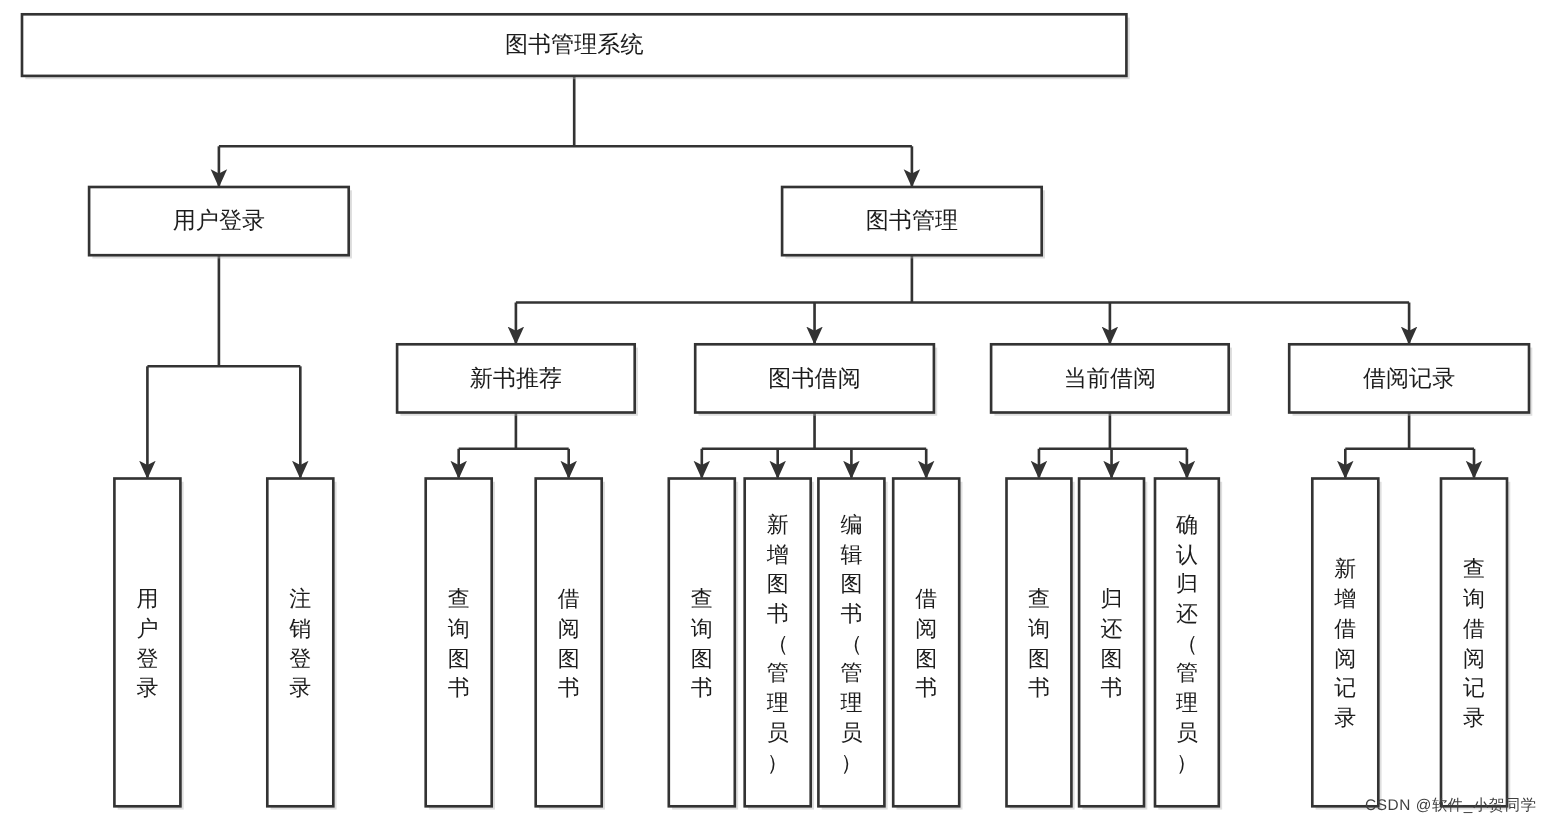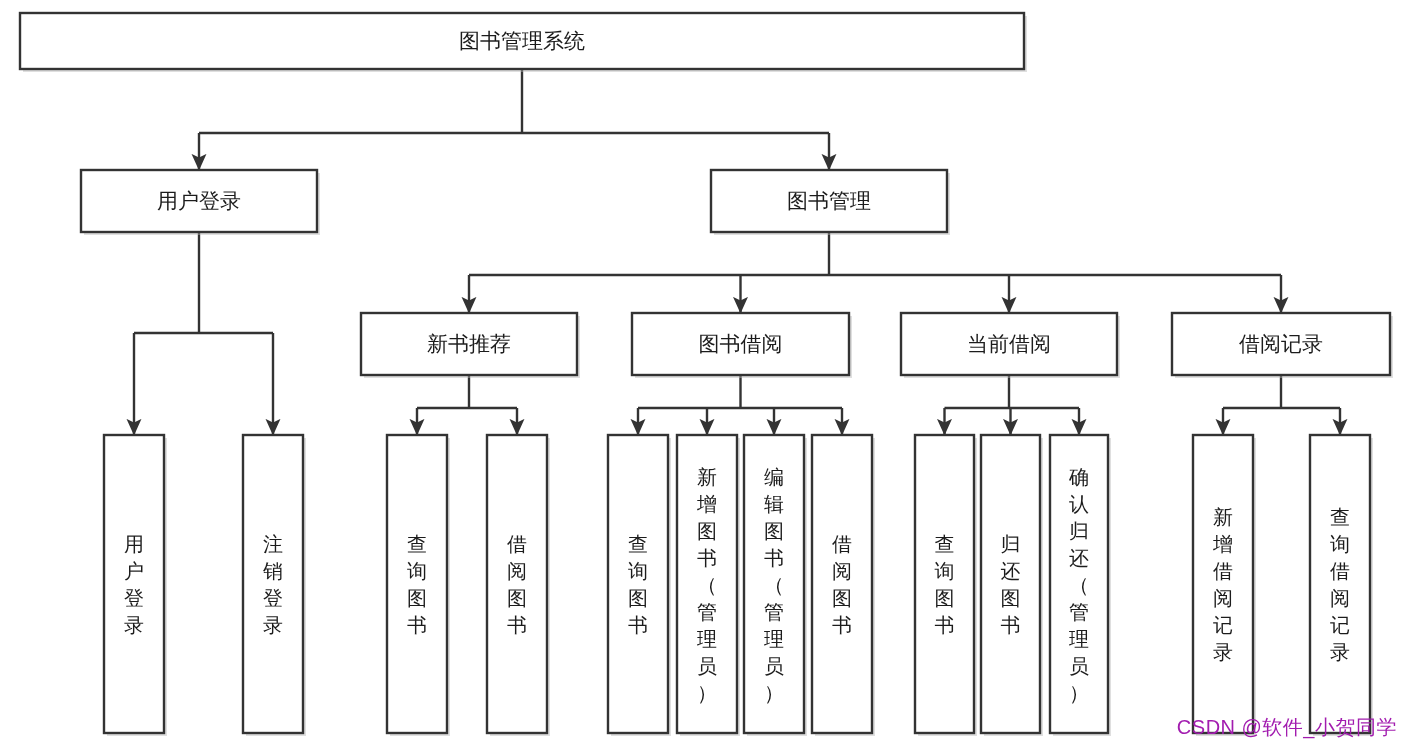--- a/index.html
+++ b/index.html
@@ -51,22 +51,22 @@
     font-family: "Liberation Sans", "DejaVu Sans", sans-serif;
     font-size: 20px;
     fill: #1c1c1c;
     text-anchor: middle;
   }
   .watermark {
     position: absolute;
     right: 8px;
     bottom: 6px;
     font-family: "Liberation Sans", "DejaVu Sans", sans-serif;
-    font-size: 20px;
-    color: #a21caf;
+    font-size: 14px;
+    color: #404040;
     letter-spacing: 0.5px;
     white-space: nowrap;
     pointer-events: none;
   }
 </style>
 </head>
 <body>
 
 <div id="diagram-root">
   <svg id="tree-svg" viewBox="0 0 1405 747">

